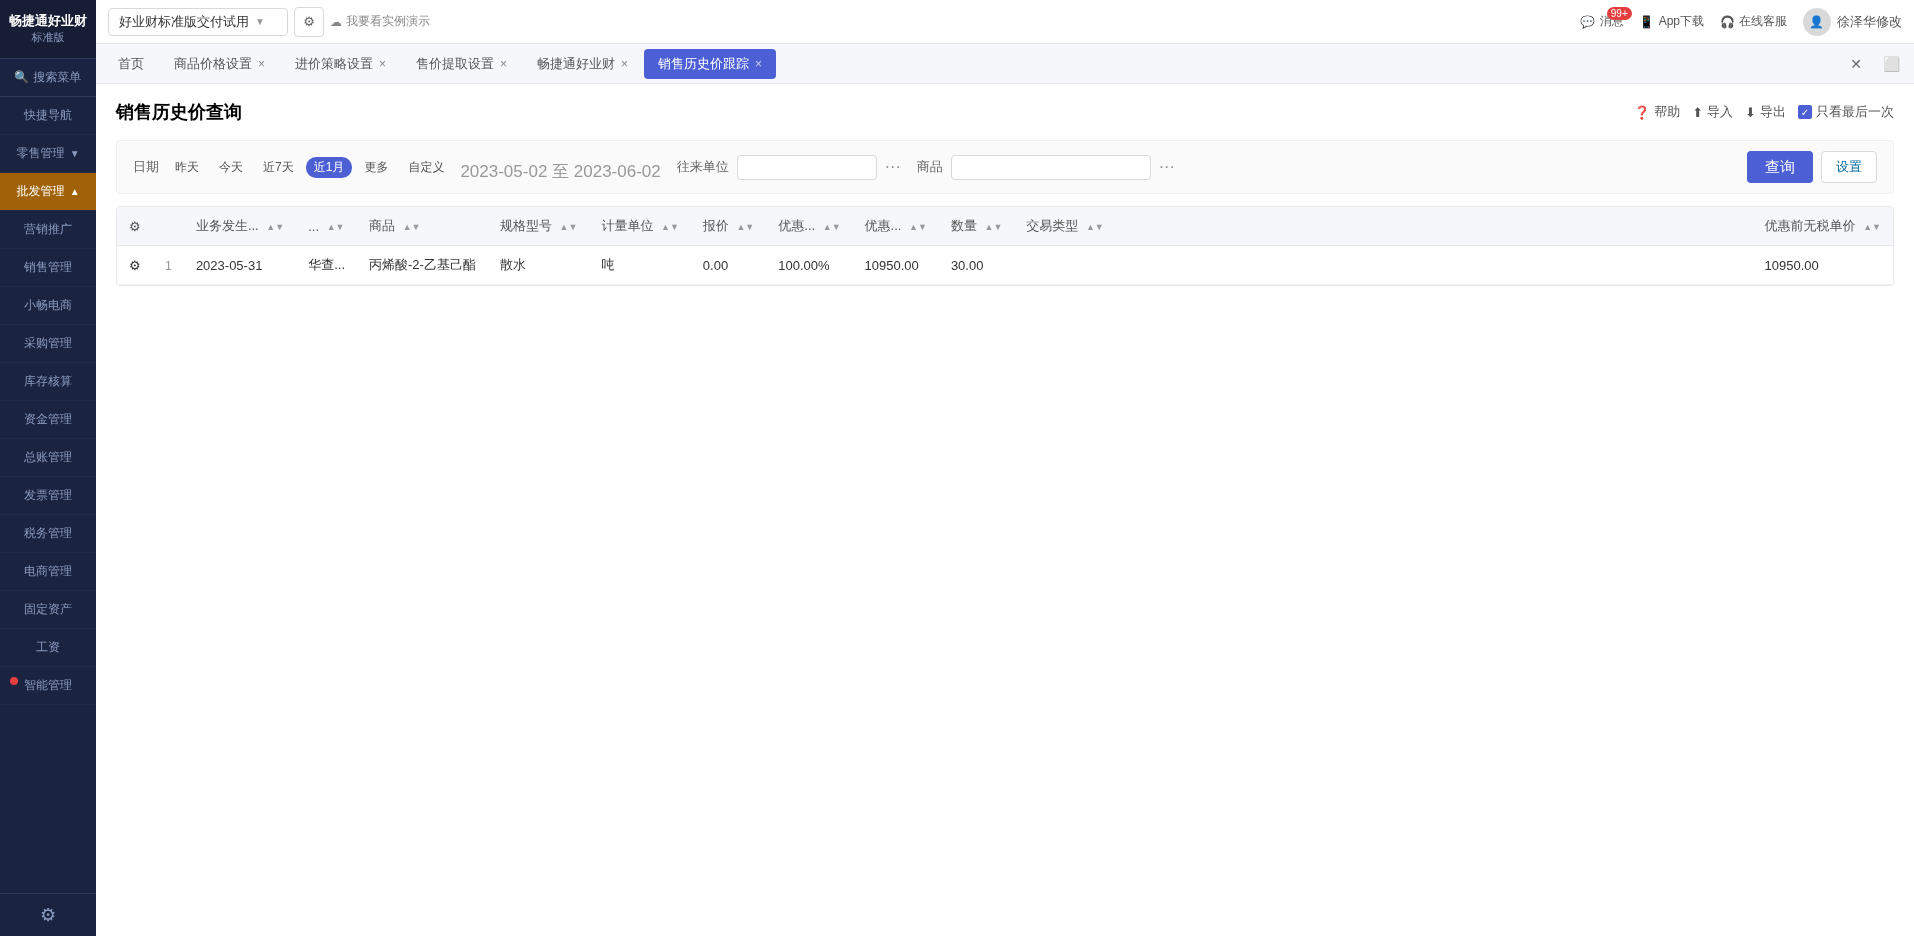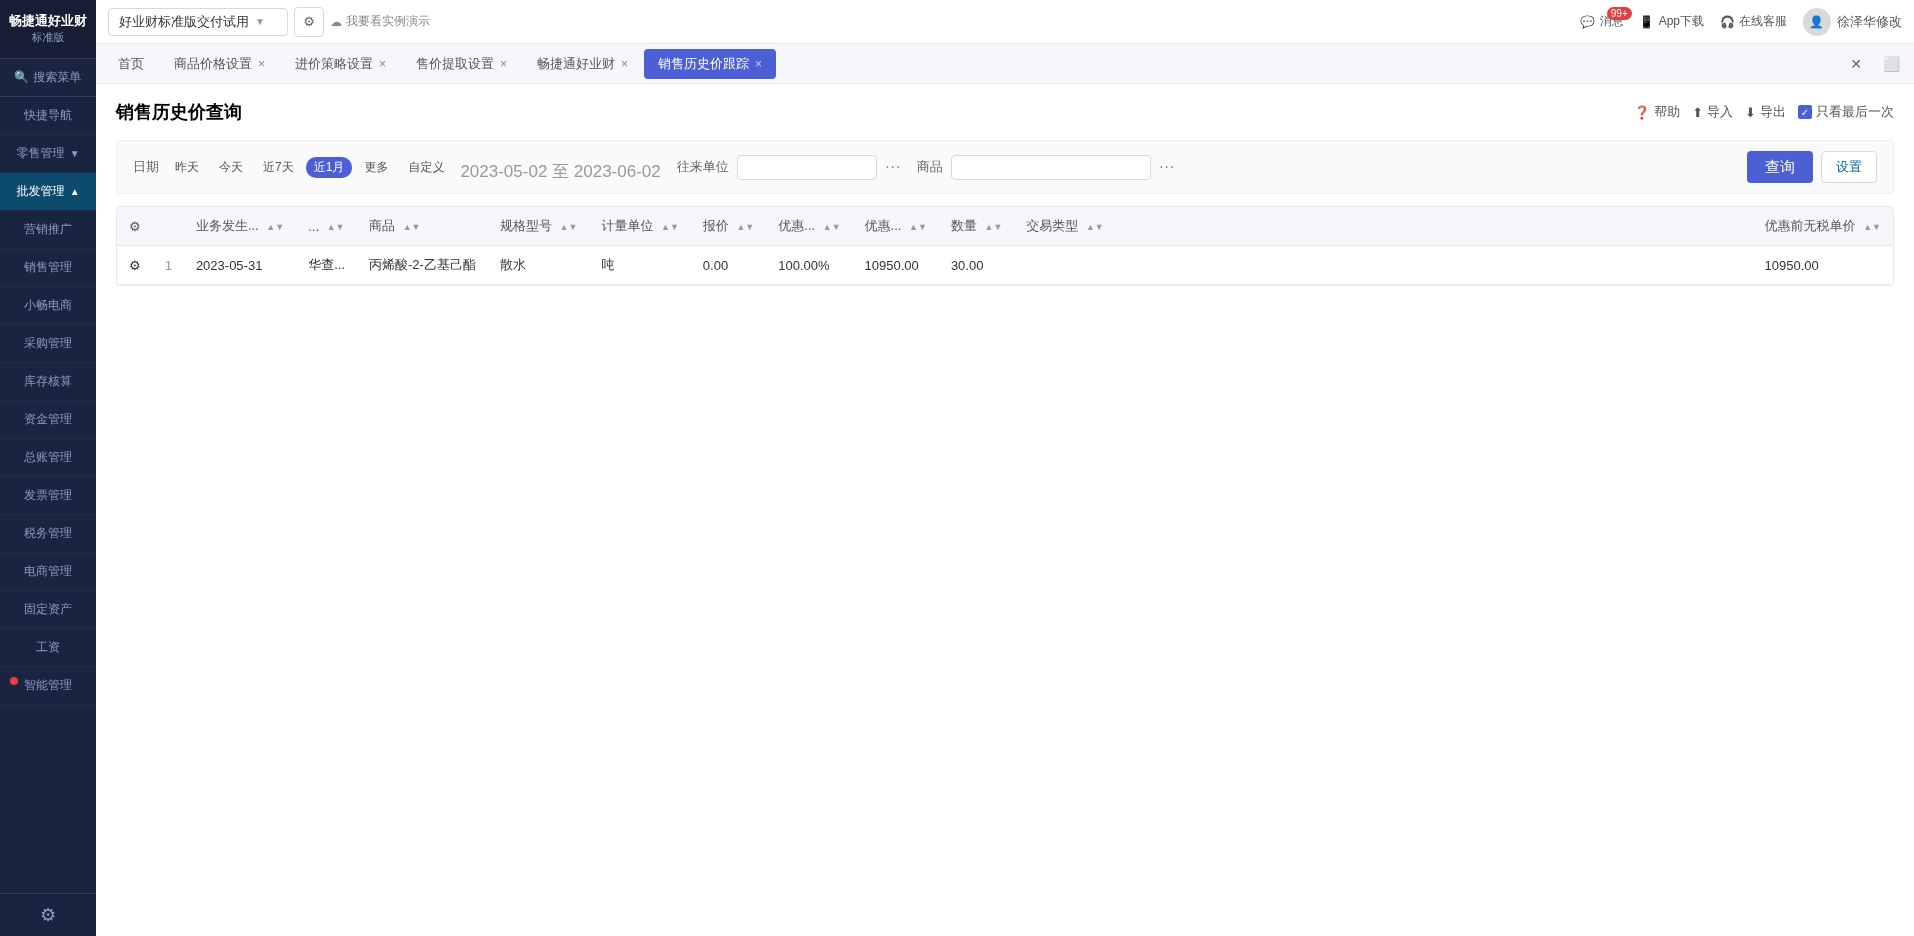--- a/index.html
+++ b/index.html
@@ -38,21 +38,21 @@
       padding: 10px 4px;
       font-size: 12px;
       color: #8a9bbf;
       cursor: pointer;
       display: flex;
       flex-direction: column;
       align-items: center;
       gap: 4px;
       border-bottom: 1px solid #1e2b4a;
     }
-    .sidebar-nav-item.active { background: #0c4a6e; color: #fff; }
+    .sidebar-nav-item.active { background: #a16207; color: #fff; }
     .sidebar-nav-item.has-dot { position: relative; }
     .sidebar-nav-item .dot-red {
       width: 8px; height: 8px;
       background: #e53e3e;
       border-radius: 50%;
       position: absolute;
       left: 10px;
       top: 10px;
     }
     .sidebar-nav-item .arrow {

